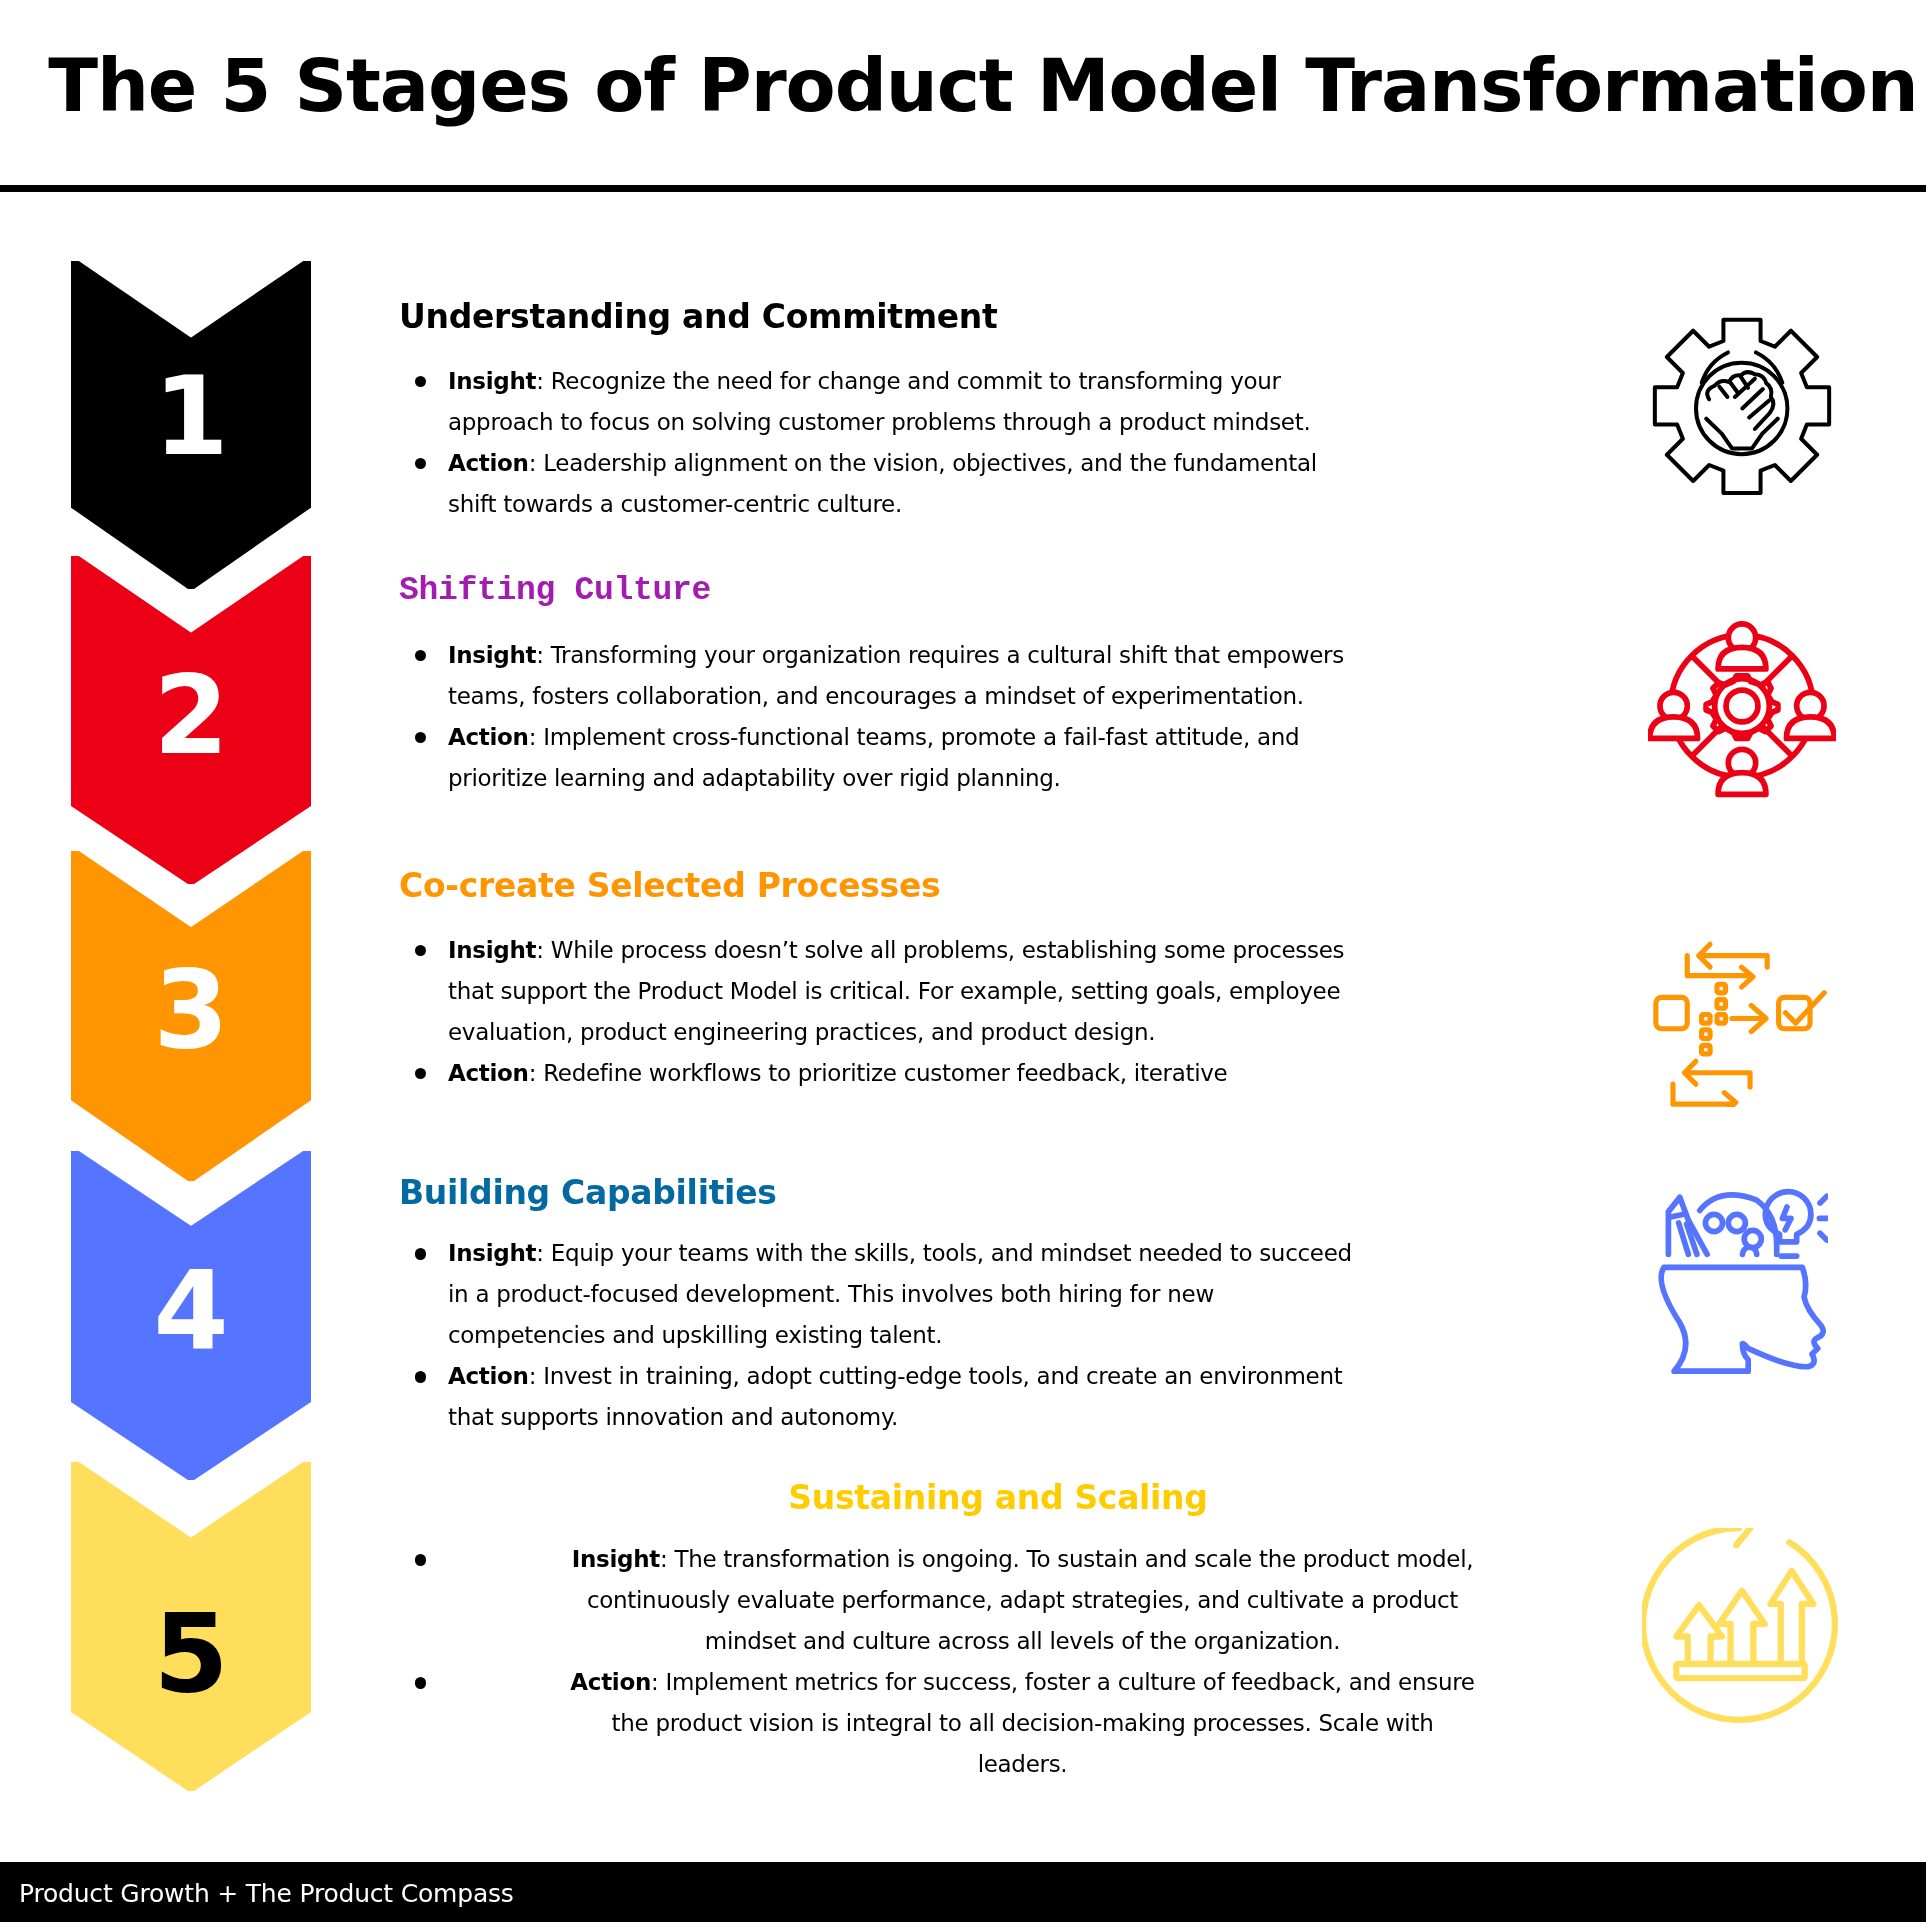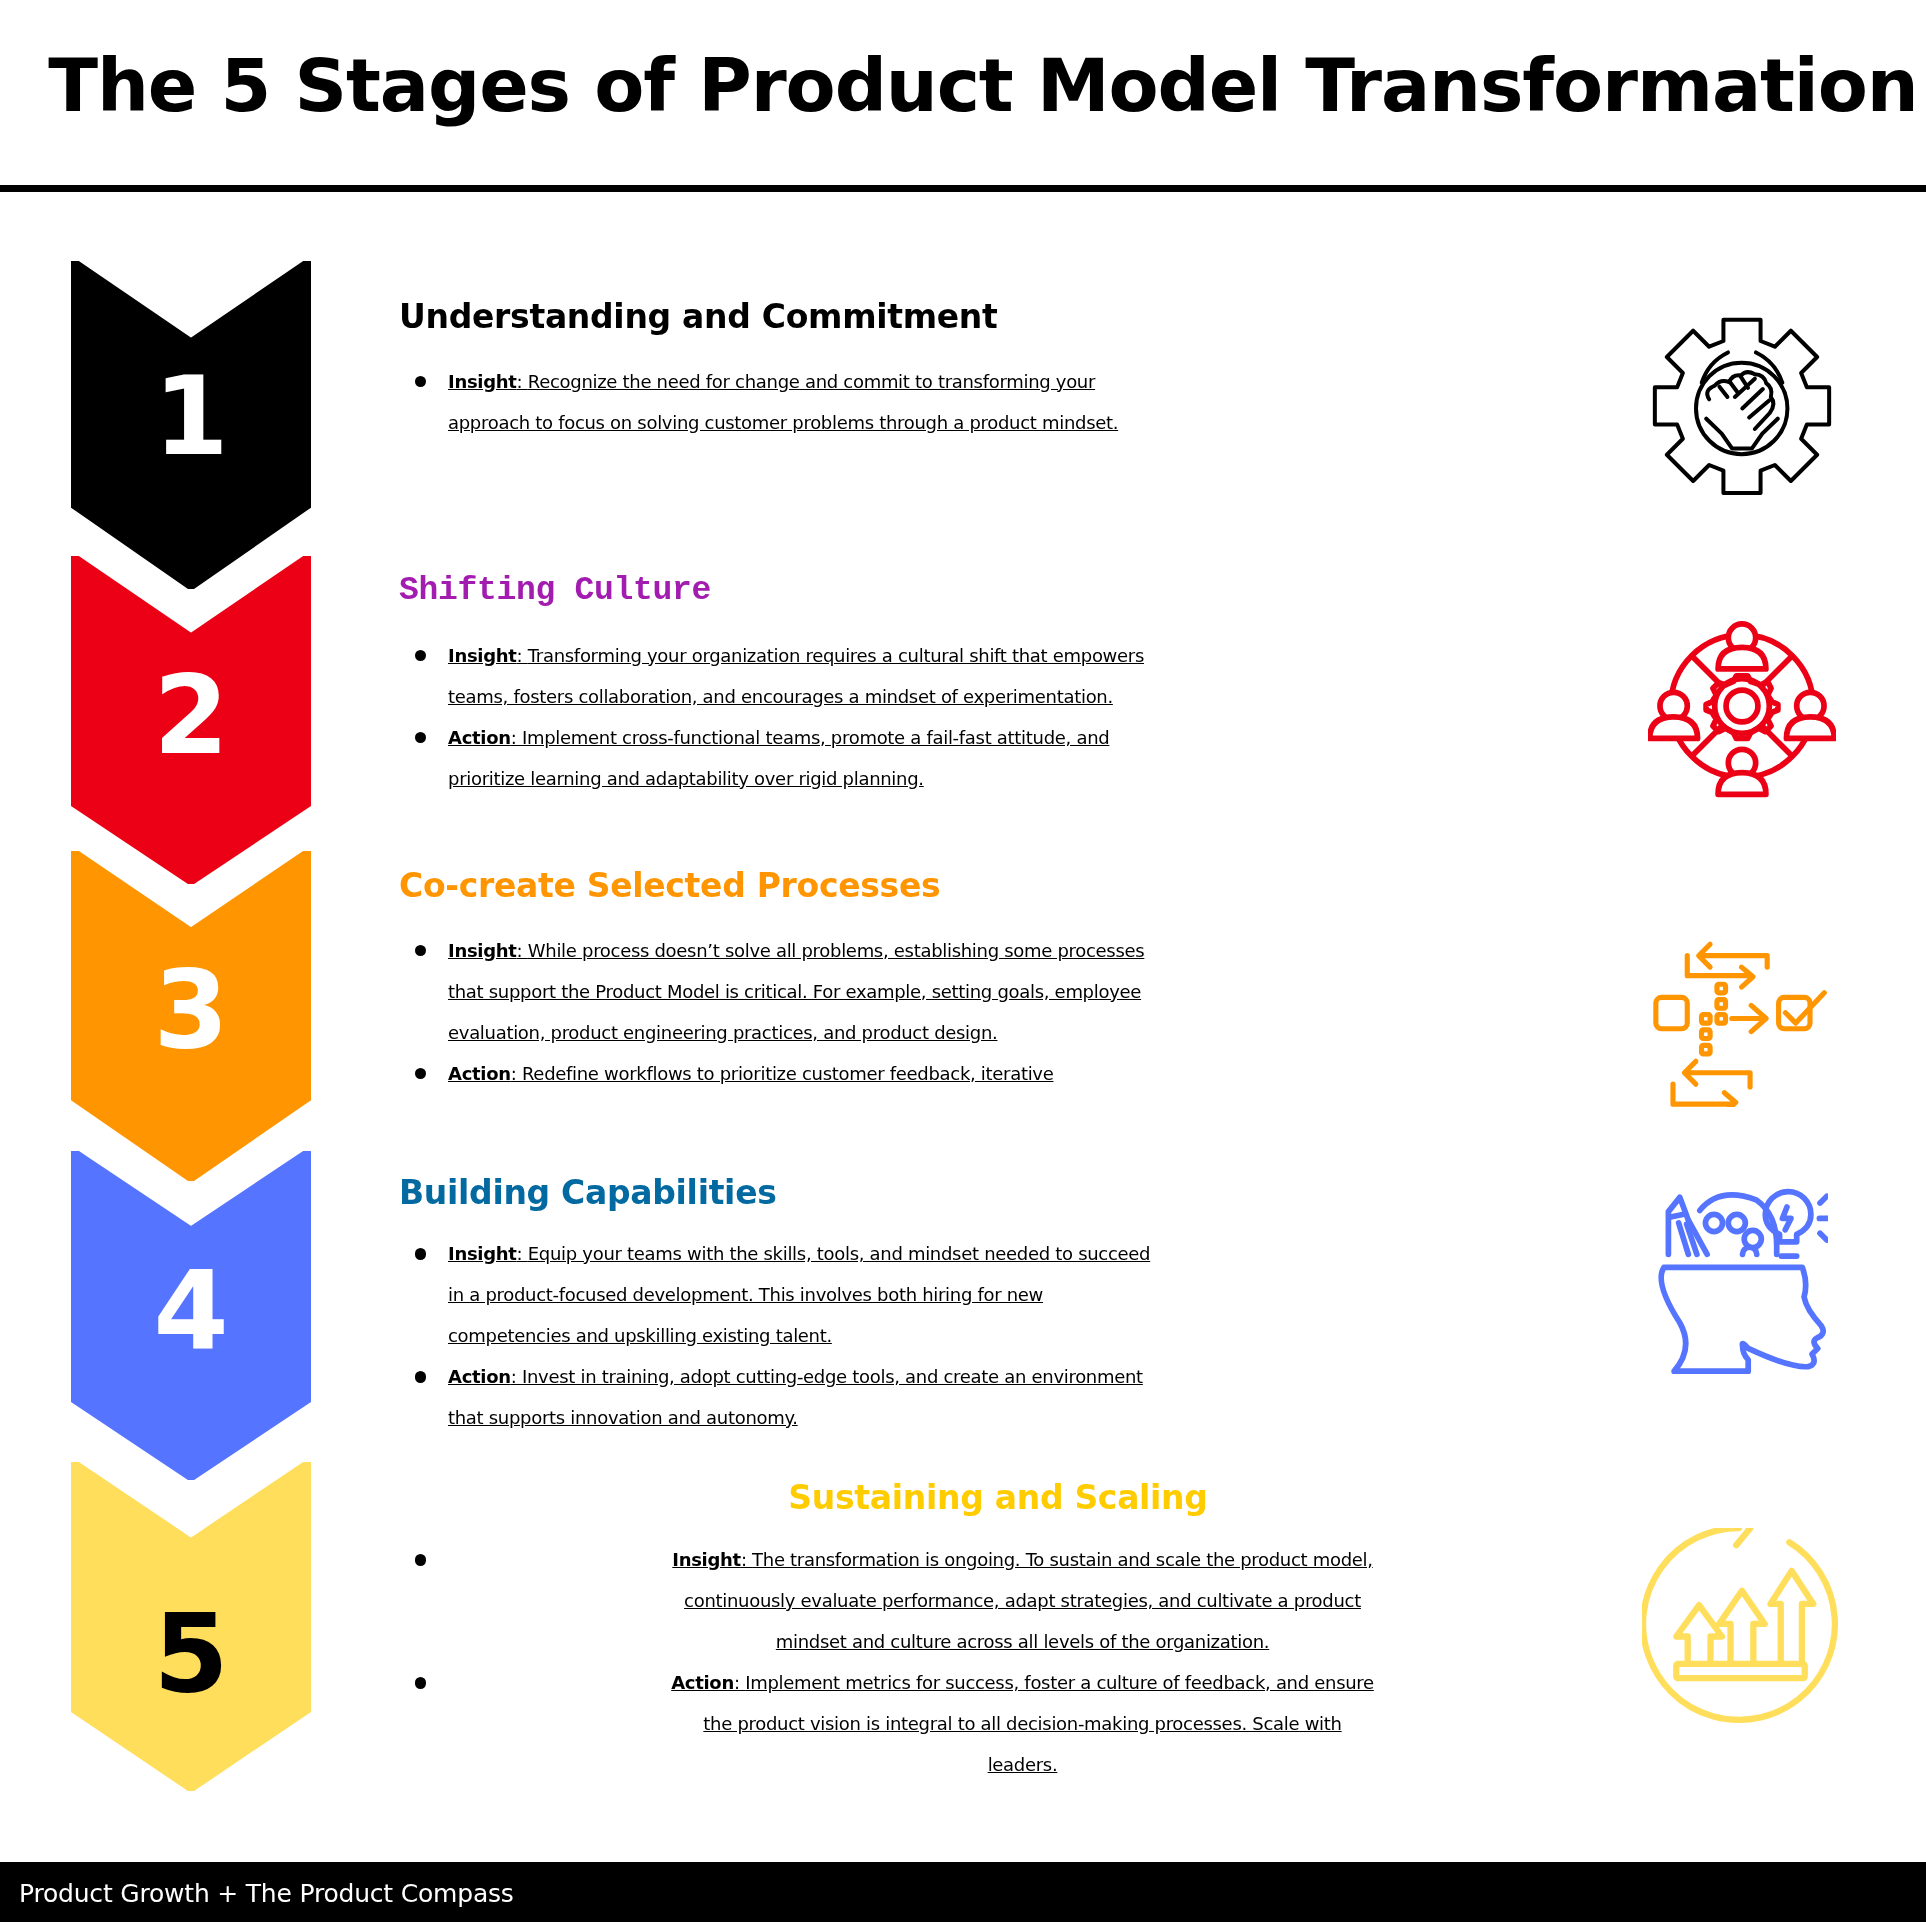--- a/index.html
+++ b/index.html
@@ -20,23 +20,22 @@
     font-family: "DejaVu Sans", sans-serif; font-weight: bold; font-size: 108px; line-height: 114px;
   }
 
   .stage { position: absolute; left: 399px; width: 1198px; }
   .stage h2 {
     font-family: "DejaVu Sans", sans-serif; font-weight: bold; font-size: 33px;
     line-height: 46px; white-space: nowrap; letter-spacing: -0.3px;
   }
   .stage ul { list-style: none; margin-top: 20.5px; }
   .stage li {
-    position: relative; padding-left: 49px; font-size: 18px; line-height: 41px;
+    position: relative; padding-left: 49px; font-size: 23px; line-height: 41px;
     letter-spacing: -0.3px;
-    text-decoration: underline;
   }
   .stage li .dot {
     position: absolute; left: 16px; top: 15.4px; width: 11.4px; height: 11.4px; border-radius: 50%; background: #000;
   }
   .stage li b { font-weight: bold; }
 
   .icon { position: absolute; }
 
   .footer {
     position: absolute; left: 0; top: 1862px; width: 1926px; height: 60px; background: #000;
@@ -80,20 +79,21 @@
   <svg width="240" height="329" viewBox="0 0 420 577">
     <path d="M8 0 L210 136 L412 0 Q420 0 420 10 L420 435 L210 577 L0 435 L0 10 Q0 0 8 0 Z" fill="#FFDE5C" stroke="#FFDE5C" stroke-width="6" stroke-linejoin="round"></path>
   </svg>
   <div class="num" style="top:135px;color:#000;">5</div>
 </div>
 
 <div class="stage" style="top:294px;">
   <h2 style="color:#000000;">Understanding and Commitment</h2>
   <ul>
     <li><span class="dot"></span><b>Insight</b>: <span>Recognize the need for change and commit to transforming your</span><br><span>approach to focus on solving customer problems through a product mindset.</span></li>
+    <li><span class="dot"></span><b>Action</b>: <span>Leadership alignment on the vision, objectives, and the fundamental</span><br><span>shift towards a customer-centric culture.</span></li>
   </ul>
 </div>
 
 <div class="stage" style="top:568px;">
   <h2 style="color:#a21caf;font-family:Liberation Mono, monospace;">Shifting Culture</h2>
   <ul>
     <li><span class="dot"></span><b>Insight</b>: <span>Transforming your organization requires a cultural shift that empowers</span><br><span>teams, fosters collaboration, and encourages a mindset of experimentation.</span></li>
     <li><span class="dot"></span><b>Action</b>: <span>Implement cross-functional teams, promote a fail-fast attitude, and</span><br><span>prioritize learning and adaptability over rigid planning.</span></li>
   </ul>
 </div>

